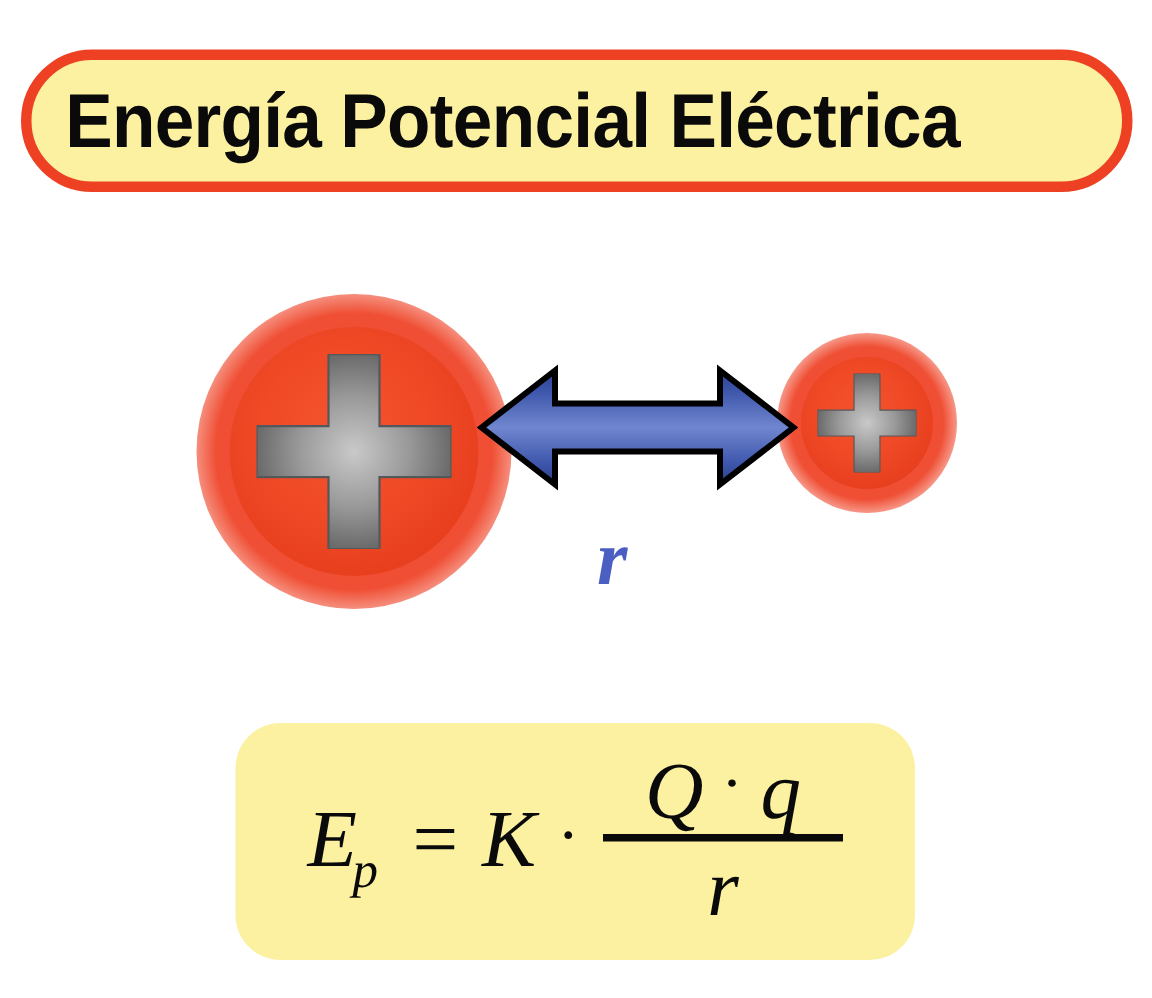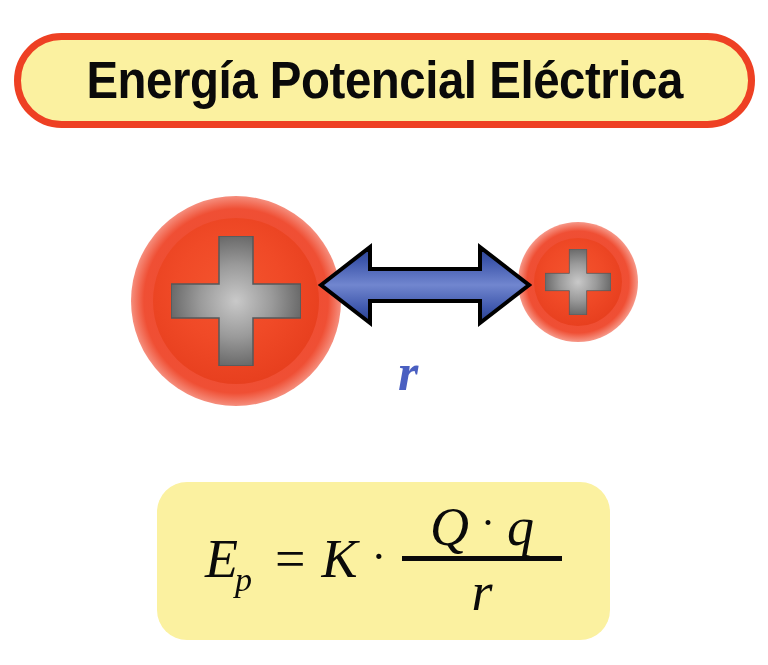--- a/index.html
+++ b/index.html
@@ -21,21 +21,21 @@
     left: 14px;
     top: 33px;
     width: 741px;
     height: 95px;
     box-sizing: border-box;
     background: #fbf1a0;
     border: 7px solid #ee4023;
     border-radius: 48px;
     display: flex;
     align-items: center;
-    justify-content: center;
+    justify-content: flex-start;
   }
   #title-text {
     font-family: "Liberation Sans", sans-serif;
     font-weight: bold;
     font-size: 51px;
     line-height: 1;
     color: #0a0a0a;
     letter-spacing: -0.5px;
     transform: scaleX(0.93);
     white-space: nowrap;

